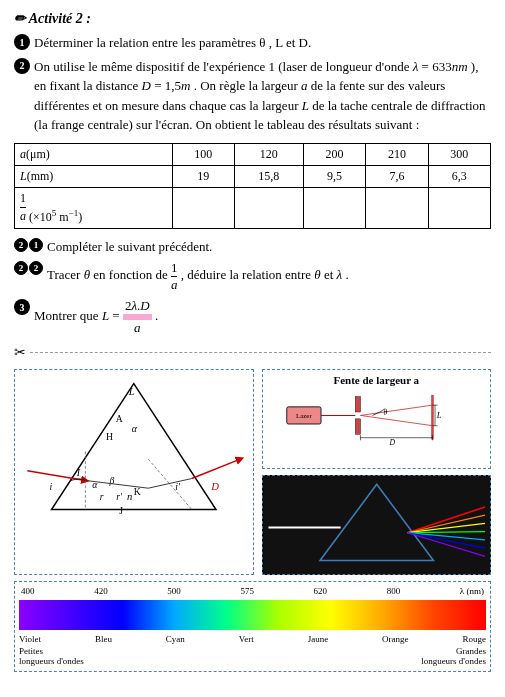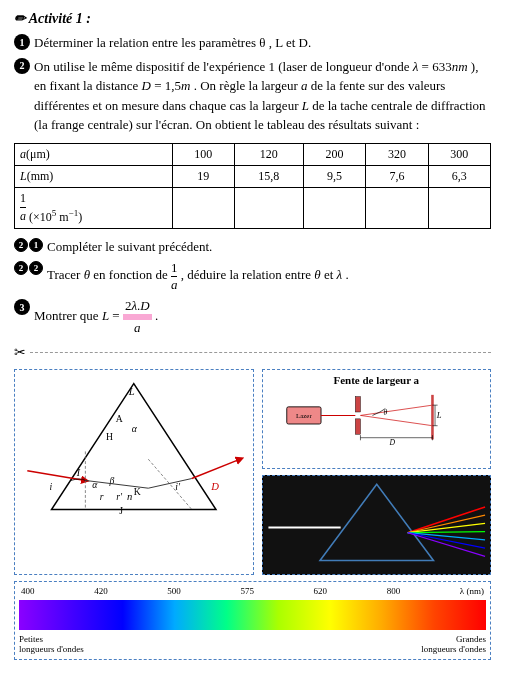--- a/index.html
+++ b/index.html
@@ -139,21 +139,21 @@
       font-size: 9px;
       margin-top: 2px;
     }
     .italic { font-style: italic; }
     sup { font-size: 9px; }
   </style>
 </head>
 <body>
 
 <div class="section-title">
-  <span class="activity-label">✏ <span>Activité 1 :</span></span>
+  <span class="activity-label">✏ <span>Activité 2 :</span></span>
 </div>
 
 <div class="numbered-item">
   <span class="circle-num filled-circle">1</span>
   <span class="text-content">Déterminer la relation entre les paramètres θ , L et D.</span>
 </div>
 
 <div class="numbered-item">
   <span class="circle-num filled-circle">2</span>
   <span class="text-content">
@@ -165,21 +165,21 @@
   </span>
 </div>
 
 <table>
   <tbody>
       <tr>
     <td><span class="italic">a</span>(μm)</td>
     <td>100</td>
     <td>120</td>
     <td>200</td>
-    <td>320</td>
+    <td>210</td>
     <td>300</td>
   </tr>
   <tr>
     <td><span class="italic">L</span>(mm)</td>
     <td>19</td>
     <td>15,8</td>
     <td>9,5</td>
     <td>7,6</td>
     <td>6,3</td>
   </tr>
@@ -367,17 +367,26 @@
   <div class="spectrum-nm">
     <span>400</span>
     <span>420</span>
     <span>500</span>
     <span>575</span>
     <span>620</span>
     <span>800</span>
     <span>λ (nm)</span>
   </div>
   <div class="spectrum-gradient"></div>
+  <div class="spectrum-labels">
+    <span>Violet</span>
+    <span>Bleu</span>
+    <span>Cyan</span>
+    <span>Vert</span>
+    <span>Jaune</span>
+    <span>Orange</span>
+    <span>Rouge</span>
+  </div>
   <div class="spectrum-bottom">
     <span style="line-height:1.2;">Petites<br>longueurs d'ondes</span>
     <span style="line-height:1.2; text-align:right;">Grandes<br>longueurs d'ondes</span>
   </div>
 </div>
 
 </body></html>

